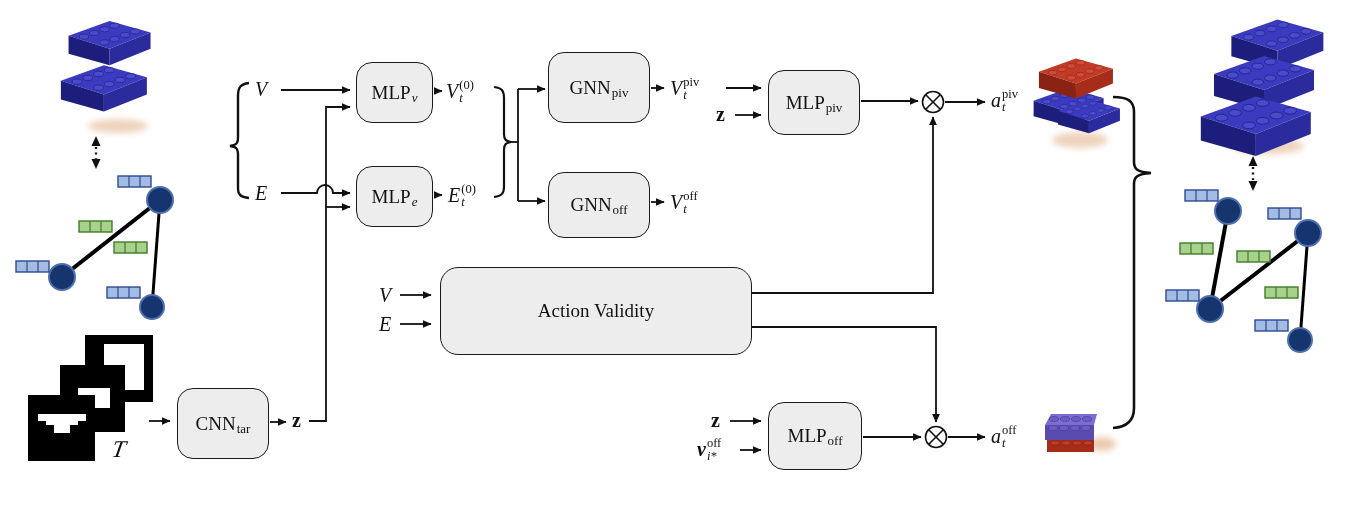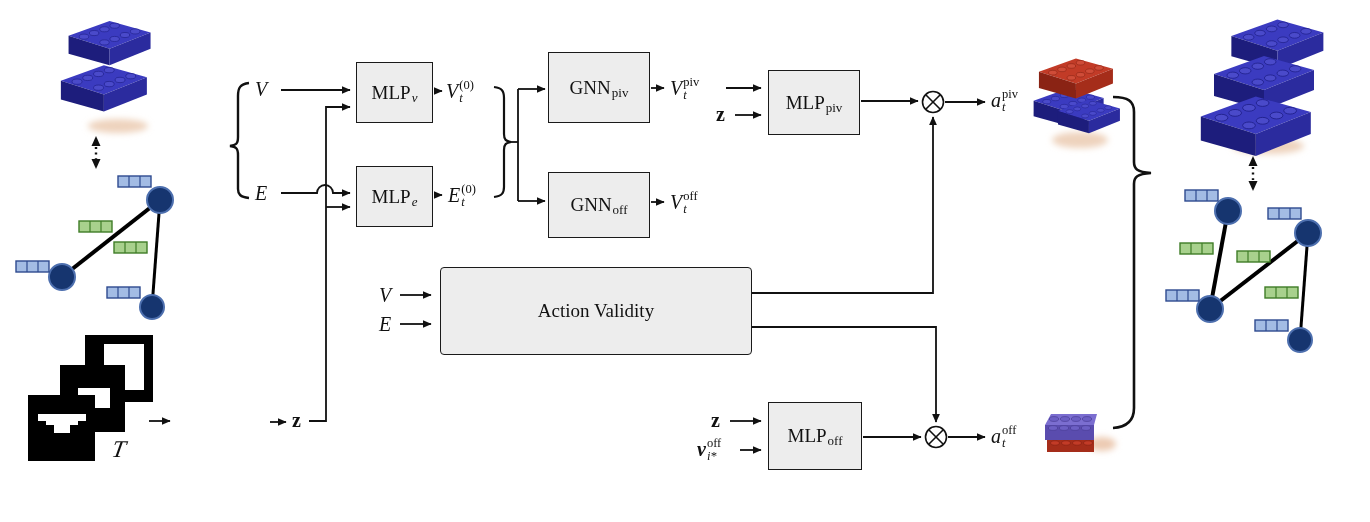--- a/index.html
+++ b/index.html
@@ -1,24 +1,24 @@
 <!DOCTYPE html>
 <html><head>
 <meta charset="utf-8">
 <style>
   html,body{margin:0;padding:0;background:#ffffff;}
   .stage{position:relative;width:1370px;height:522px;background:#ffffff;overflow:hidden;
          font-family:"Liberation Serif","DejaVu Serif",serif;color:#111;}
   .layer{position:absolute;left:0;top:0;}
   
-  .box{position:absolute;background:#ededed;border:1.7px solid #1a1a1a;border-radius:0;
+  .box{position:absolute;background:#ededed;border:1.7px solid #1a1a1a;border-radius:16px;
        display:flex;align-items:center;justify-content:center;
        font-size:19px;color:#111;z-index:2;}
   .box .bsub{font-size:13px;transform:translateY(5px);margin-left:1px;}
-  .box.big{border-radius:4px;flex-direction:column;line-height:1.25;}
+  .box.big{border-radius:18px;flex-direction:column;line-height:1.25;}
   
   .lbl{position:absolute;white-space:nowrap;font-size:20px;z-index:3;color:#111;
        display:inline-flex;align-items:center;}
   .it{font-style:italic;}
   .bold{font-weight:bold;}
   .scr{display:inline-flex;flex-direction:column;font-size:12.5px;line-height:1.05;
        margin-left:1px;transform:translateY(1px);font-style:normal;}
   .scr .sub{font-style:italic;}
   .tau{font-size:24px;font-style:italic;transform:skewX(-10deg);}
 </style>
@@ -252,20 +252,24 @@
       <span class="bsub">off</span>
   </div>
   <div class="box" style="left:768px;top:70px;width:90px;height:63px;">
     <span>MLP</span>
       <span class="bsub">piv</span>
   </div>
   <div class="box" style="left:768px;top:402px;width:92px;height:66px;">
     <span>MLP</span>
       <span class="bsub">off</span>
   </div>
+  <div class="box" style="left:177px;top:388px;width:90px;height:69px;">
+    <span>CNN</span>
+      <span class="bsub">tar</span>
+  </div>
   <div class="box big" style="left:440px;top:267px;width:310px;height:86px;">
     <span>Action Validity</span>
   </div>
 
   <span class="lbl it" style="left:255px;top:78px;">V</span>
   <span class="lbl it" style="left:255px;top:182px;">E</span>
 
   <span class="lbl" style="left:446px;top:78px;">
     <span class="it">V</span>
     <span class="scr">

